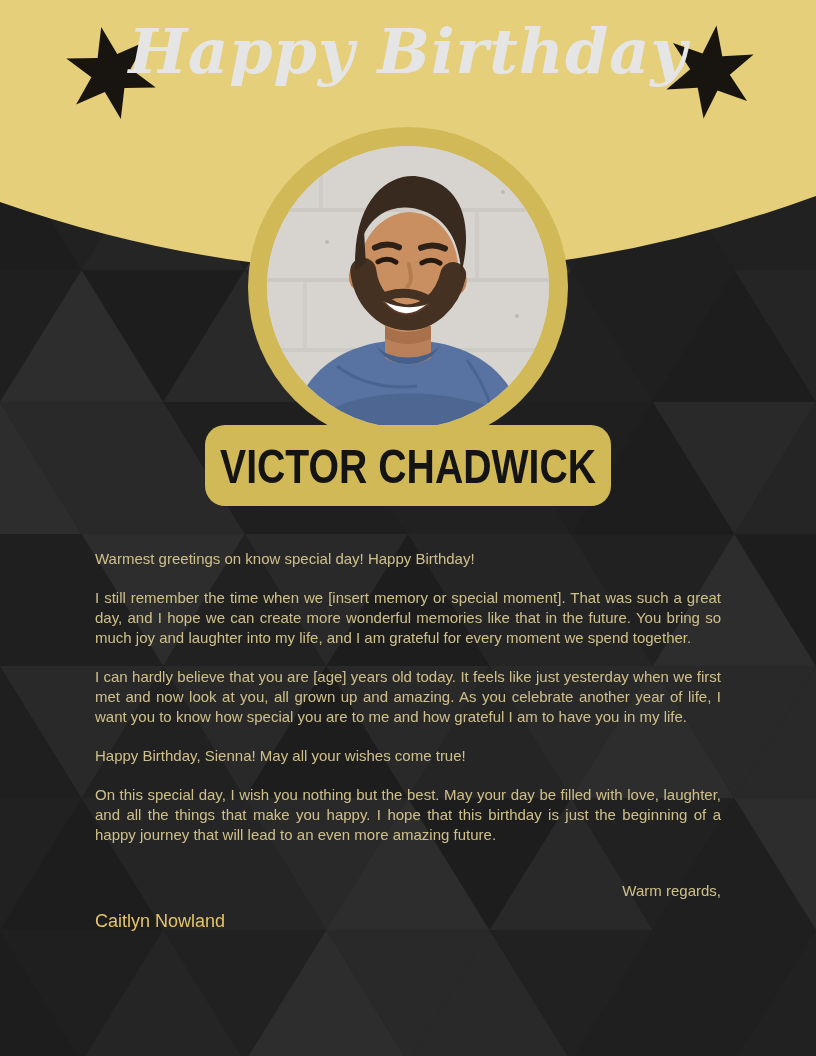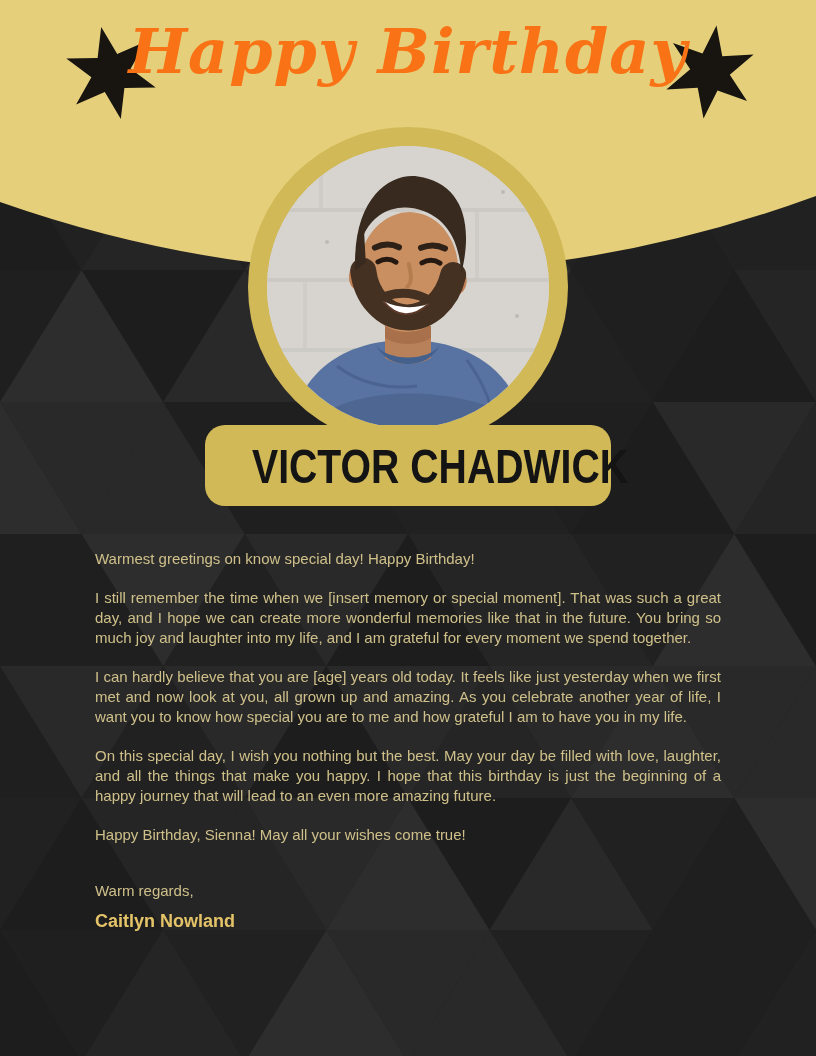--- a/index.html
+++ b/index.html
@@ -6,46 +6,46 @@
   .page{
     position:relative;width:816px;height:1056px;overflow:hidden;
     background:var(--bg-dark,#232323);
     font-family:"Liberation Sans",sans-serif;
   }
   .pattern-svg{position:absolute;left:0;top:0;width:816px;height:1056px;display:block;}
   .header-svg{position:absolute;left:0;top:0;width:816px;height:360px;display:block;}
   .page-title{
     position:absolute;left:0;top:18px;width:816px;text-align:center;
     font-family:"DejaVu Serif",serif;font-style:italic;font-weight:700;
-    font-size:62px;line-height:1.1;color:#f97316;letter-spacing:1px;
+    font-size:62px;line-height:1.1;color:#e5e5e5;letter-spacing:1px;
   }
   .photo-ring{
     position:absolute;left:248px;top:127px;width:320px;height:320px;border-radius:50%;
     background:var(--gold,#d2b957);
   }
   .photo-clip{
     position:absolute;left:19px;top:19px;width:282px;height:282px;border-radius:50%;
     overflow:hidden;background:#d7d4cf;
   }
   .photo-clip svg{display:block;}
   .name-banner{
     position:absolute;left:205px;top:425px;width:406px;height:81px;border-radius:20px;
-    background:var(--gold,#d2b957);display:flex;align-items:center;
+    background:var(--gold,#d2b957);display:flex;align-items:center;justify-content:center;
   }
   .name-banner .name-text{
     font-weight:700;font-size:49px;color:#141414;white-space:nowrap;
     transform:scaleX(0.8);letter-spacing:0px;
   }
   .letter-body{
     position:absolute;left:95px;top:549px;width:626px;
     color:var(--body-text,#cfc08a);font-size:15px;line-height:20px;
   }
   .letter-body p{margin:0 0 19px 0;text-align:justify;text-align-last:left;}
-  .closing-line{margin-top:36px;font-size:15px;color:var(--body-text,#cfc08a);}
-  .signature-line{margin-top:10px;font-size:18px;font-weight:700;color:var(--signature,#e5c469);}
+  .closing-line{margin-top:36px;font-size:15px;color:var(--body-text,#cfc08a);text-align:right;}
+  .signature-line{margin-top:10px;font-size:18px;font-weight:400;color:var(--signature,#e5c469);}
 </style>
 </head>
 <body>
 
 <div class="page">
 
   <svg class="pattern-svg" viewBox="0 0 816 1056" xmlns="http://www.w3.org/2000/svg">
     <g id="pattern-tris">
         <polygon points="-81.6,6 81.6,6 0,-126" fill="#2d2d2d"></polygon>
         <polygon points="0,-126 163.2,-126 81.6,6" fill="#212121"></polygon>
@@ -254,19 +254,19 @@
   </div>
 
   <div class="name-banner">
     <span class="name-text">VICTOR CHADWICK</span>
   </div>
 
   <div class="letter-body">
     <p>Warmest greetings on know special day! Happy Birthday!</p>
     <p>I still remember the time when we [insert memory or special moment]. That was such a great day, and I hope we can create more wonderful memories like that in the future. You bring so much joy and laughter into my life, and I am grateful for every moment we spend together.</p>
     <p>I can hardly believe that you are [age] years old today. It feels like just yesterday when we first met and now look at you, all grown up and amazing. As you celebrate another year of life, I want you to know how special you are to me and how grateful I am to have you in my life.</p>
+    <p>Happy Birthday, Sienna! May all your wishes come true!</p>
     <p>On this special day, I wish you nothing but the best. May your day be filled with love, laughter, and all the things that make you happy. I hope that this birthday is just the beginning of a happy journey that will lead to an even more amazing future.</p>
-    <p>Happy Birthday, Sienna! May all your wishes come true!</p>
     <div class="closing-line">Warm regards,</div>
     <div class="signature-line">Caitlyn Nowland</div>
   </div>
 
 </div>
 
 </body></html>

